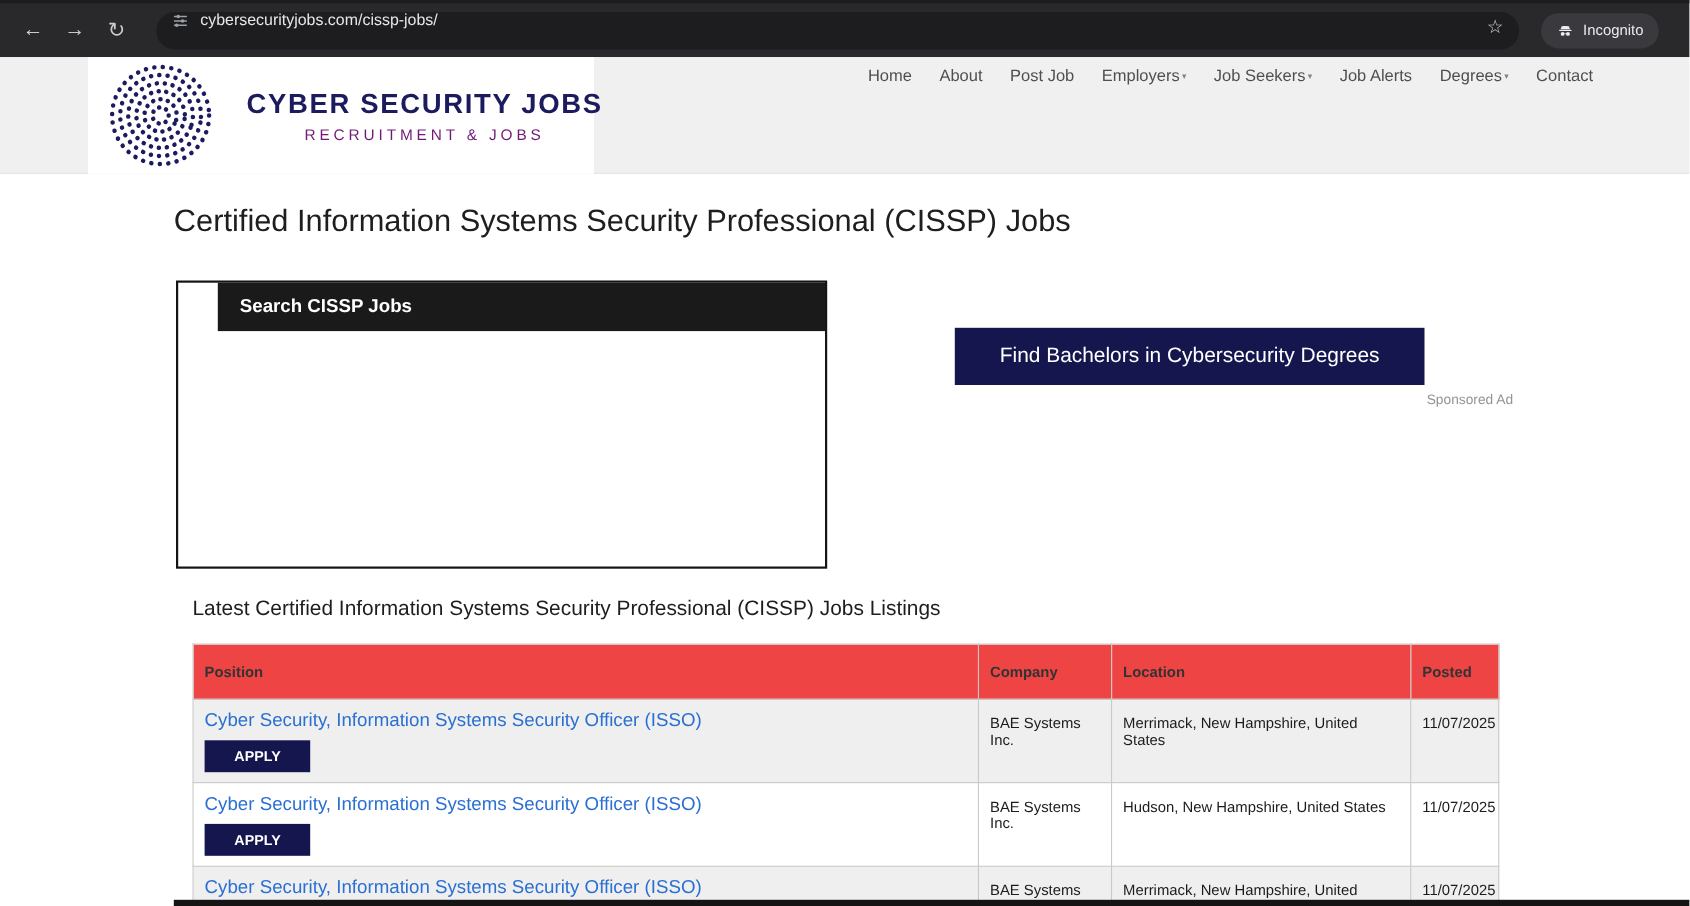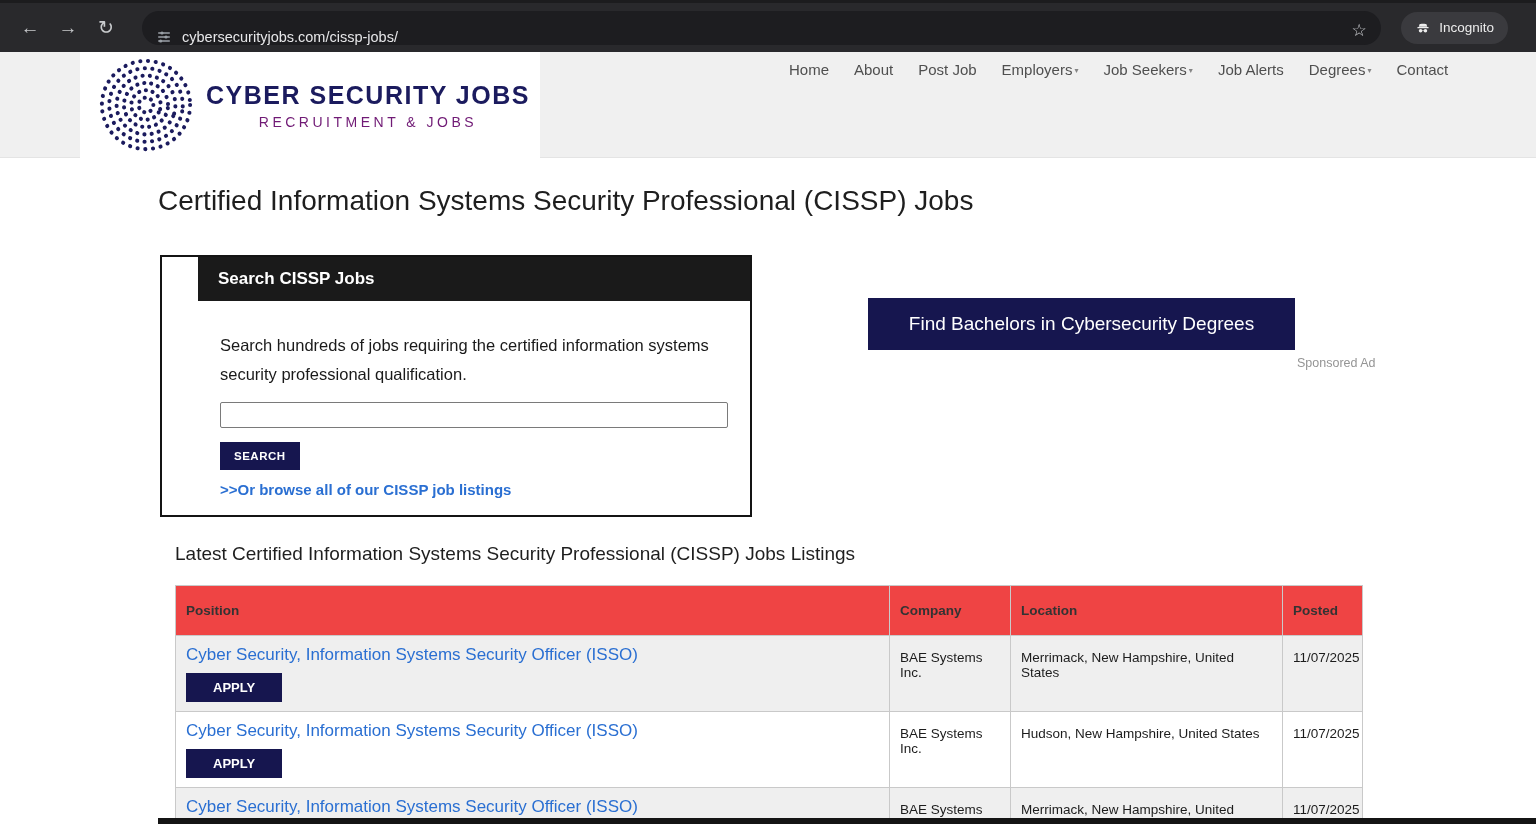--- a/index.html
+++ b/index.html
@@ -14,21 +14,21 @@
     position:absolute; top:0; left:0; width:1536px; height:52px;
     background:#29292c; border-top:3px solid #1c1c1e;
     display:flex; align-items:center; padding:0 14px; gap:6px;
   }
   .tb-icon {
     width:32px; height:32px; display:flex; align-items:center; justify-content:center;
     color:#c9cbce; font-size:19px; border-radius:50%; cursor:pointer; flex:0 0 auto;
   }
   .omnibox {
     flex:1; height:34px; margin:0 14px; background:#1d1d20; border-radius:17px;
-    display:flex; align-items:flex-end; padding:0 8px 0 14px; gap:10px;
+    display:flex; align-items:flex-start; padding:0 8px 0 14px; gap:10px;
     color:#e7e7e9; font-size:14.5px;
   }
   .omnibox .url { flex:1; white-space:nowrap; overflow:hidden; }
   .omni-star { width:28px; height:28px; display:flex; align-items:center; justify-content:center;
     color:#cfd1d4; font-size:17px; cursor:pointer; }
   .incog-chip {
     height:32px; padding:0 14px; border-radius:16px; background:#3a3a3e;
     display:flex; align-items:center; gap:8px; color:#ececec; font-size:13.5px;
     margin-right:14px; flex:0 0 auto;
   }
@@ -40,21 +40,21 @@
   .update-btn .divider { width:1px; height:20px; background:rgba(255,255,255,.35); margin:0 4px 0 12px; }
   .more-dots { width:26px; text-align:center; font-size:16px; cursor:pointer; }
 
   
   .site-header {
     position:absolute; top:52px; left:0; width:1536px; height:106px;
     background:#f0f0f0; border-bottom:1px solid #e4e4e4;
   }
   .logo {
     position:absolute; left:80px; top:0; width:460px; height:106px; background:#ffffff;
-    display:flex; align-items:center; padding-left:8px; gap:2px; cursor:pointer;
+    display:flex; align-items:center; padding-left:8px; gap:20px; cursor:pointer;
   }
   .logo-text .t1 { font-size:25px; font-weight:bold; color:#1b1b5e; letter-spacing:1.5px; white-space:nowrap; }
   .logo-text .t2 { font-size:14px; font-weight:500; color:#701a75; letter-spacing:3.5px; margin-top:4px; text-align:center; }
   .main-nav {
     position:absolute; left:789px; top:9px; display:flex; gap:25px;
     font-size:15px; color:#4f4f4f; align-items:flex-start;
   }
   .nav-item { cursor:pointer; white-space:nowrap; }
   .caret { font-size:8px; color:#858585; margin-left:2px; vertical-align:2px; }
 
@@ -176,26 +176,20 @@
     <span class="nav-item"><span>Job Alerts</span></span>
     <span class="nav-item"><span>Degrees</span><span class="caret">▾</span></span>
     <span class="nav-item"><span>Contact</span></span>
   </div>
 </div>
 
 <h1 class="page-title">Certified Information Systems Security Professional (CISSP) Jobs</h1>
 
 <div class="search-panel">
   <div class="search-panel-header">Search CISSP Jobs</div>
-  <div class="search-panel-body">
-    <p class="search-desc">Search hundreds of jobs requiring the certified information systems security professional qualification.</p>
-    <input class="search-input" type="text" value="" style="">
-    <button class="search-btn">SEARCH</button>
-    <a class="browse-link">&gt;&gt;Or browse all of our CISSP job listings</a>
-  </div>
 </div>
 
 <div class="degree-banner">Find Bachelors in Cybersecurity Degrees</div>
 <div class="sponsored">Sponsored Ad</div>
 
 <h2 class="listings-title">Latest Certified Information Systems Security Professional (CISSP) Jobs Listings</h2>
 
 <table class="jobs-table">
   <colgroup>
     <col style="width:714px">

